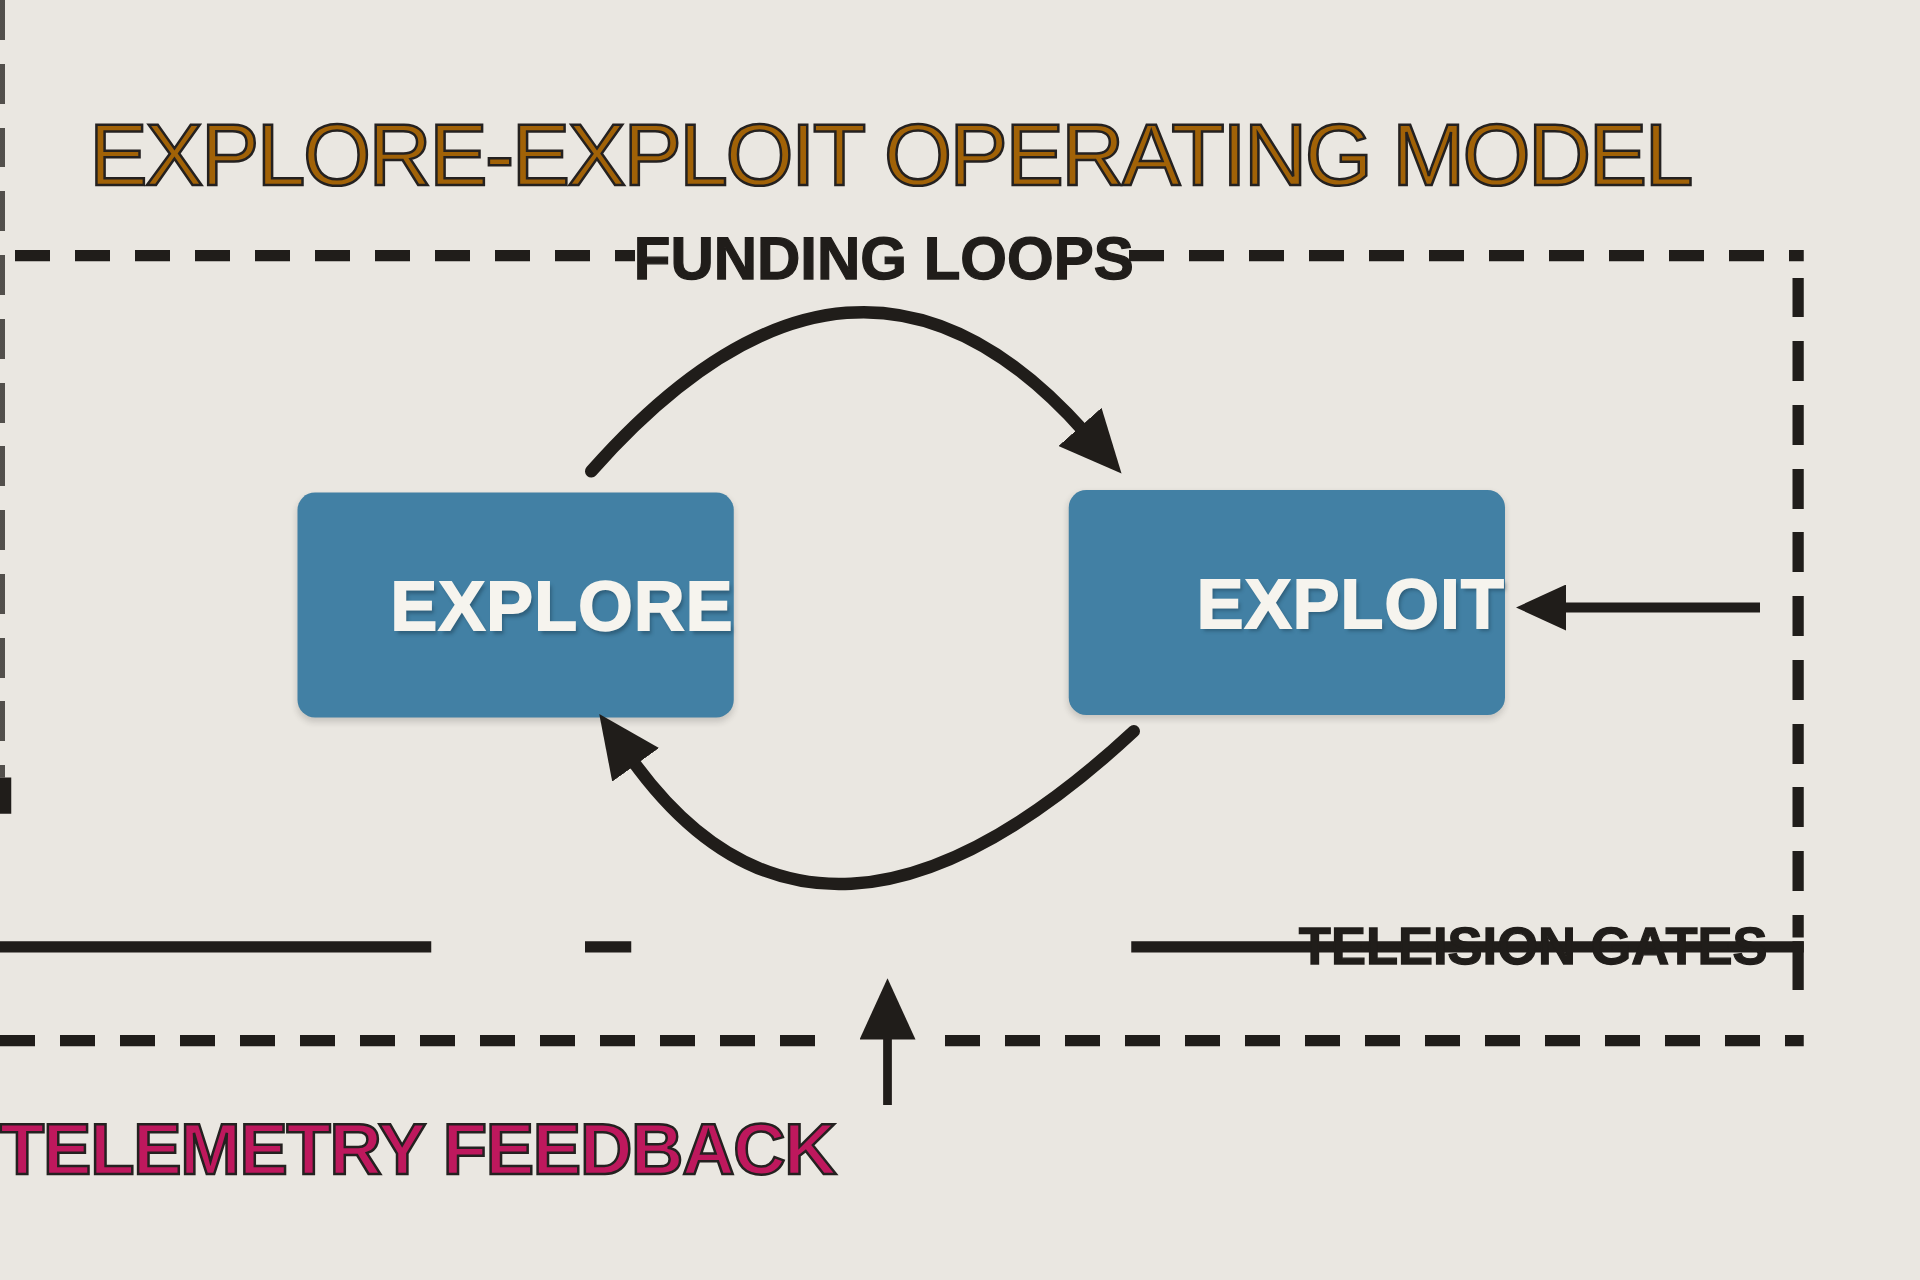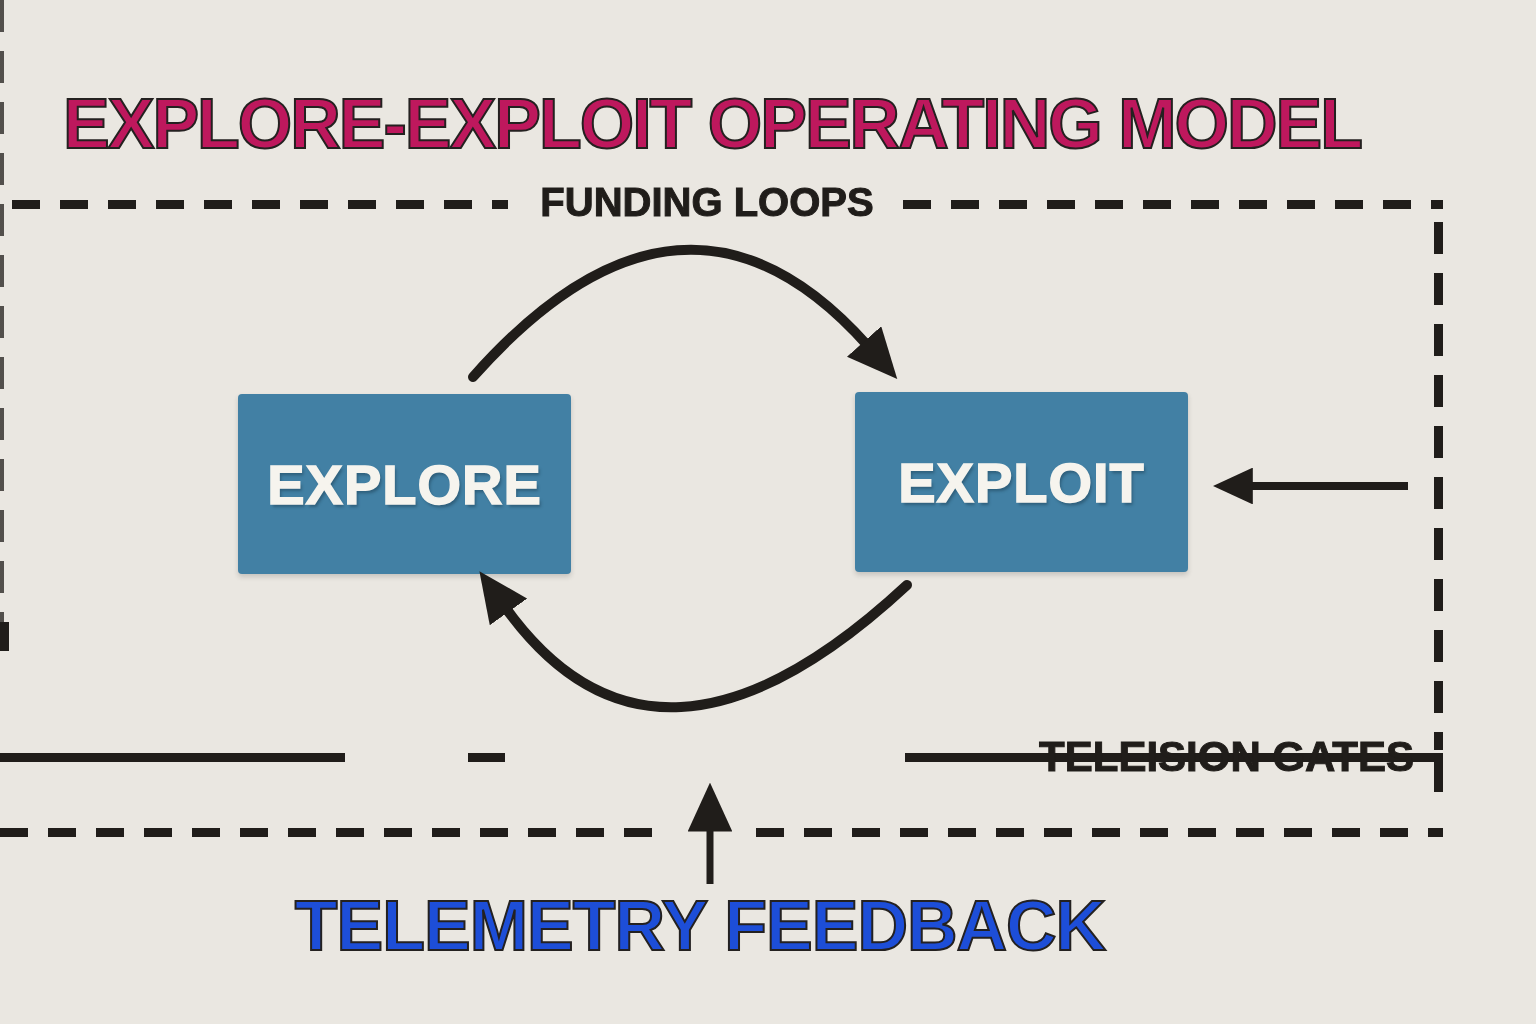--- a/index.html
+++ b/index.html
@@ -7,46 +7,47 @@
     width:1536px;height:1024px;overflow:hidden;
     background:#eae7e1;
     font-family:"Liberation Sans", sans-serif;
     color:#211e1b;
   }
   .stage{position:relative;width:1536px;height:1024px;background:#eae7e1;}
 
   
   .title{
     position:absolute;left:0;top:84px;width:1424px;
-    text-align:center;font-size:70px;font-weight:700;letter-spacing:-2px;
-    -webkit-text-stroke:2px #242120;color:#be185d;white-space:nowrap;
+    text-align:center;font-size:70px;font-weight:400;letter-spacing:-2px;
+    -webkit-text-stroke:2px #242120;color:#a16207;white-space:nowrap;
   }
   .border-label{
     position:absolute;font-weight:700;color:#201d1a;-webkit-text-stroke:1px #201d1a;
     white-space:nowrap;
   }
-  .funding-label{left:0;top:180px;width:1414px;text-align:center;font-size:40px;letter-spacing:0px;}
+  .funding-label{left:0;top:180px;width:1414px;text-align:center;font-size:48px;letter-spacing:0px;}
   .teleision-label{left:0;top:733px;width:1414px;text-align:right;font-size:42px;}
   .guarda-label{left:28px;top:460px;font-size:44px;}
   .decision-label{
     position:absolute;left:586px;top:430px;width:250px;text-align:center;
     font-size:46px;line-height:1.12;font-weight:700;color:#201d1a;-webkit-text-stroke:1.2px #201d1a;
   }
   .telemetry-label{
-    position:absolute;left:0;top:886px;width:1400px;text-align:center;
-    font-size:70px;font-weight:700;letter-spacing:-1px;color:#1d4ed8;-webkit-text-stroke:2px #242120;
+    position:absolute;left:0;top:886px;width:1400px;text-align:left;
+    font-size:58px;font-weight:700;letter-spacing:-1px;color:#be185d;-webkit-text-stroke:2px #242120;
     white-space:nowrap;
   }
 
   
   .node{
-    position:absolute;width:333px;height:180px;border-radius:4px;
+    position:absolute;width:333px;height:180px;border-radius:14px;
     background:#4280a4;
-    display:flex;align-items:center;justify-content:center;
+    display:flex;align-items:center;justify-content:flex-end;
     box-shadow:0 3px 5px rgba(40,40,40,0.18);
+    padding-left:16px;
   }
   .node span{
     font-size:56px;font-weight:700;color:#f6f4ee;-webkit-text-stroke:1.5px #f6f4ee;
     letter-spacing:1px;text-shadow:2px 3px 3px rgba(25,55,75,0.45);
   }
   .node-explore{left:238px;top:394px;}
   .node-exploit{left:855px;top:392px;}
 
   
   .hdash{

